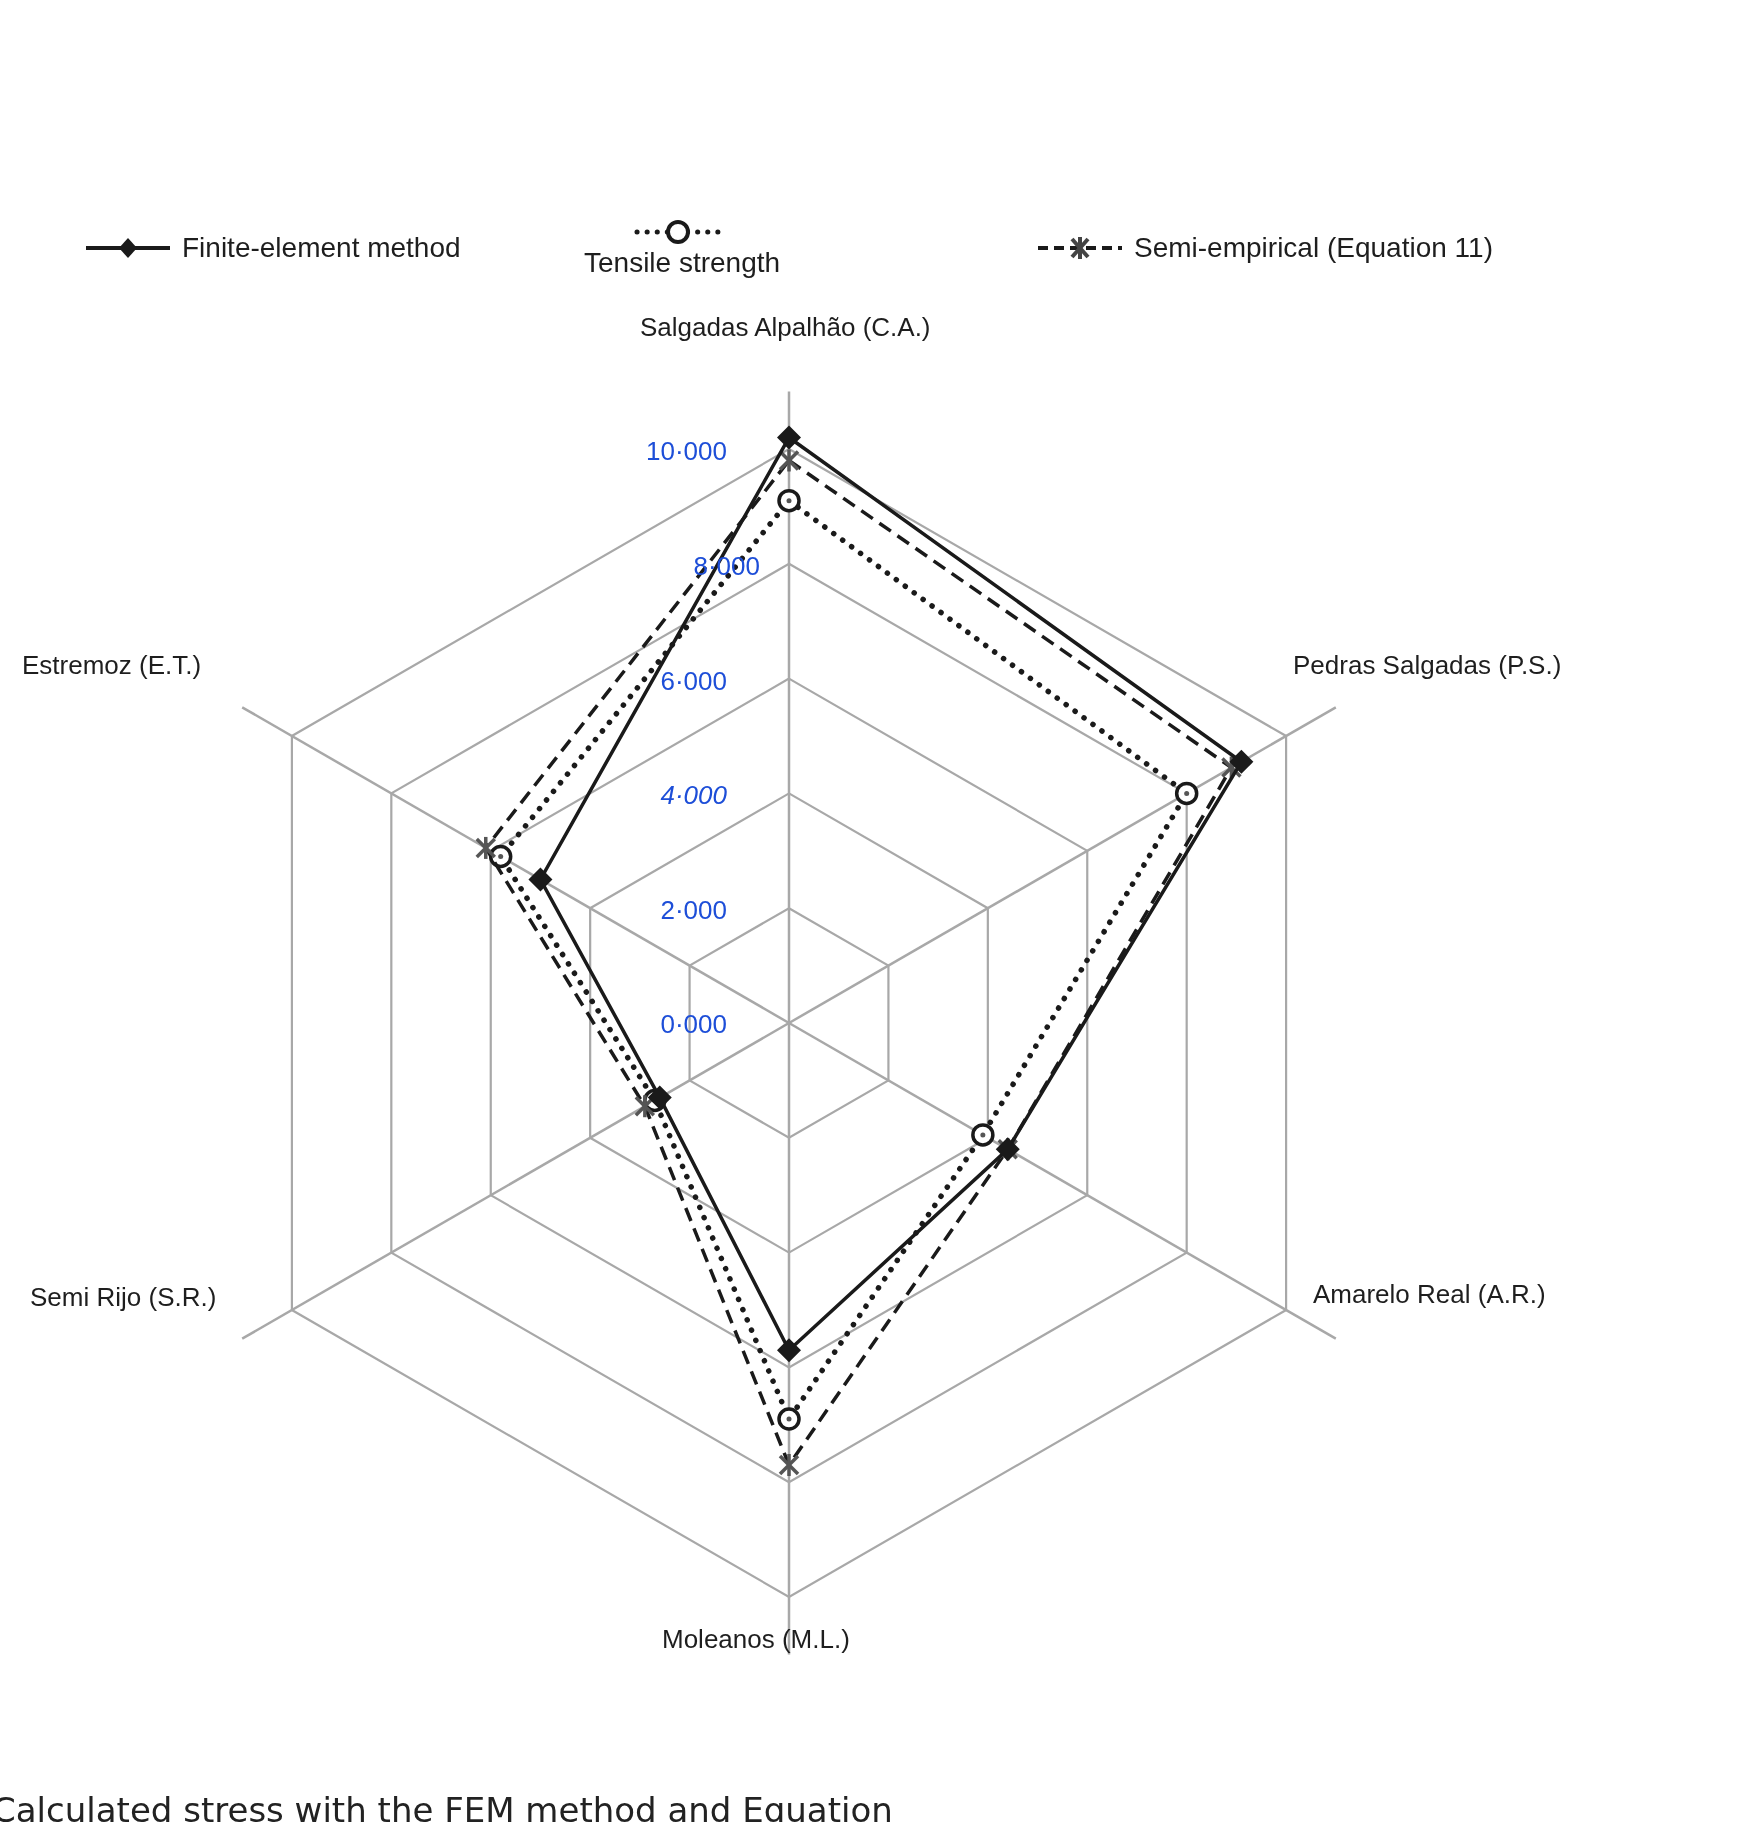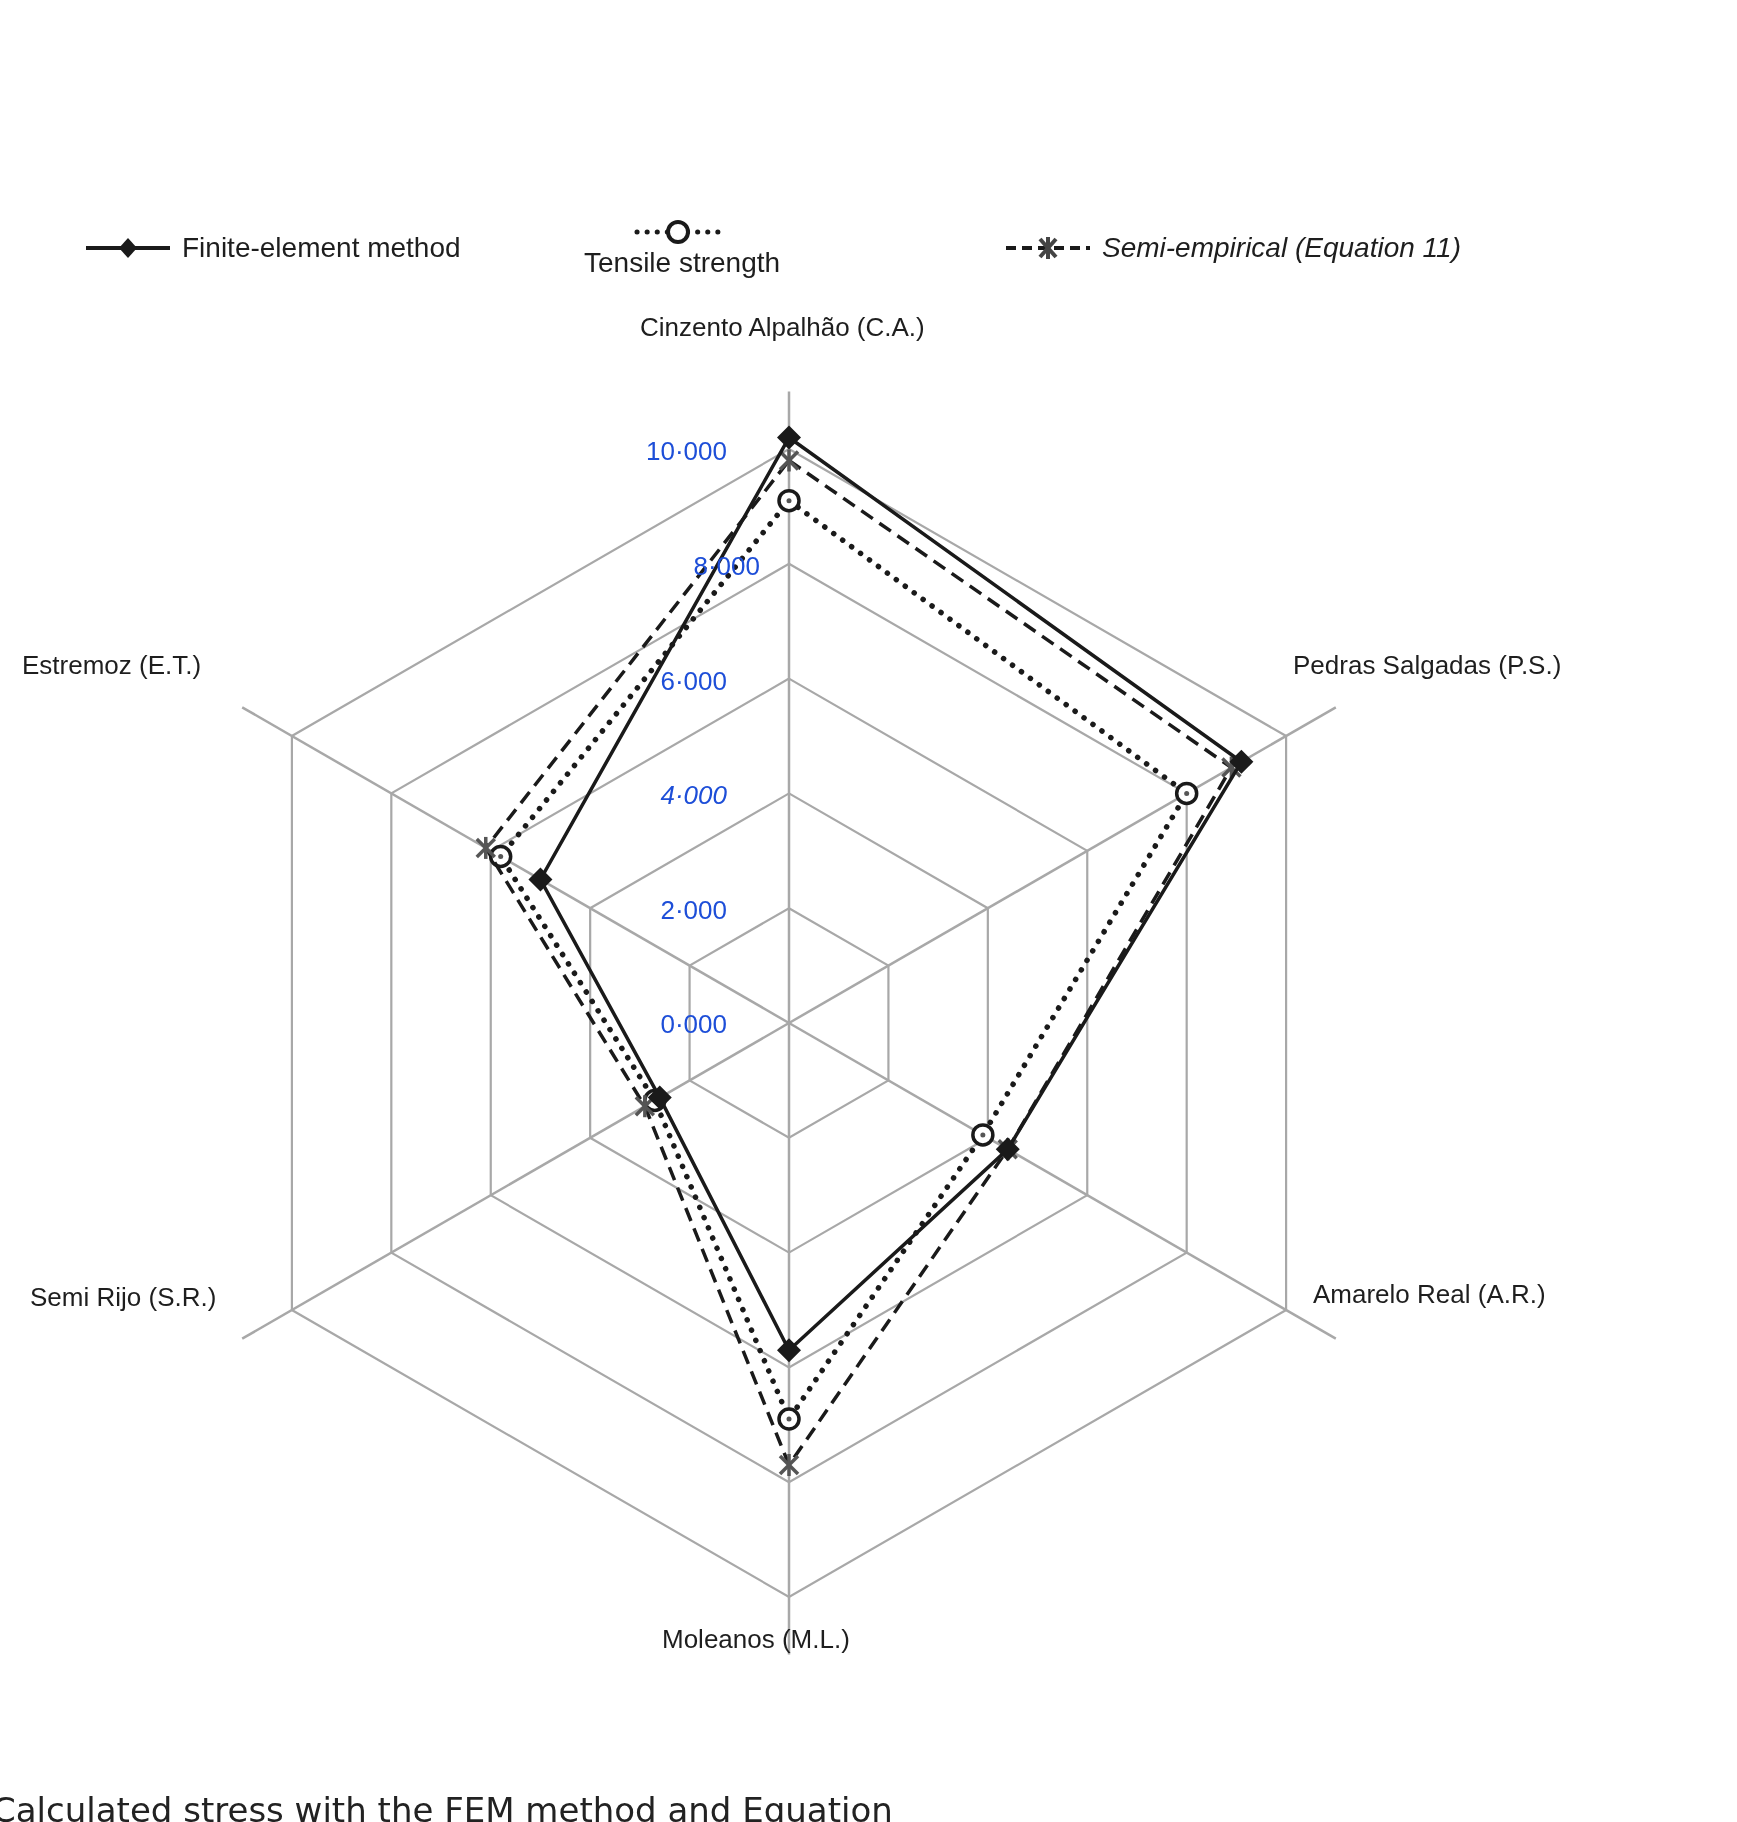--- a/index.html
+++ b/index.html
@@ -95,34 +95,34 @@
     </svg>
     <span>Finite-element method</span>
   </div>
   <div class="legend-item" style="left:500px;flex-direction:column;">
     <svg width="88" height="30">
       <line x1="4" y1="15" x2="86" y2="15" stroke="#1a1a1a" stroke-width="5" stroke-dasharray="0.1 10" stroke-linecap="round"></line>
       <circle cx="45" cy="15" r="10" fill="#fff" stroke="#1a1a1a" stroke-width="4"></circle>
     </svg>
     <span>Tensile strength</span>
   </div>
-  <div class="legend-item" style="left:920px;font-style:italic;">
+  <div class="legend-item" style="left:952px;">
     <svg width="88" height="30">
       <line x1="2" y1="15" x2="86" y2="15" stroke="#1a1a1a" stroke-width="4" stroke-dasharray="10 6"></line>
       <g stroke="#444" stroke-width="4">
         <line x1="36" y1="6" x2="52" y2="24"></line>
           <line x1="52" y1="6" x2="36" y2="24"></line>
         <line x1="44" y1="4" x2="44" y2="26"></line>
       </g>
     </svg>
     <span>Semi-empirical (Equation 11)</span>
   </div>
 </div>
 
-<div class="axis-label" style="left:640px; top:312px;">Cinzento Alpalhão (C.A.)</div>
+<div class="axis-label" style="left:640px; top:312px;">Salgadas Alpalhão (C.A.)</div>
 <div class="axis-label" style="left:1293px; top:650px;">Pedras Salgadas (P.S.)</div>
 <div class="axis-label" style="left:1313px; top:1279px;text-align:right;">Amarelo Real (A.R.)</div>
 <div class="axis-label" style="left:662px; top:1624px;">Moleanos (M.L.)</div>
 <div class="axis-label" style="left:30px; top:1282px;">Semi Rijo (S.R.)</div>
 <div class="axis-label" style="left:22px; top:650px;">Estremoz (E.T.)</div>
 
 <div class="tick-label" style="left:597px; top:1009px;">0·000</div>
 <div class="tick-label" style="left:597px; top:895px;">2·000</div>
 <div class="tick-label" style="left:597px; top:780px;font-style:italic;">4·000</div>
 <div class="tick-label" style="left:597px; top:666px;">6·000</div>

